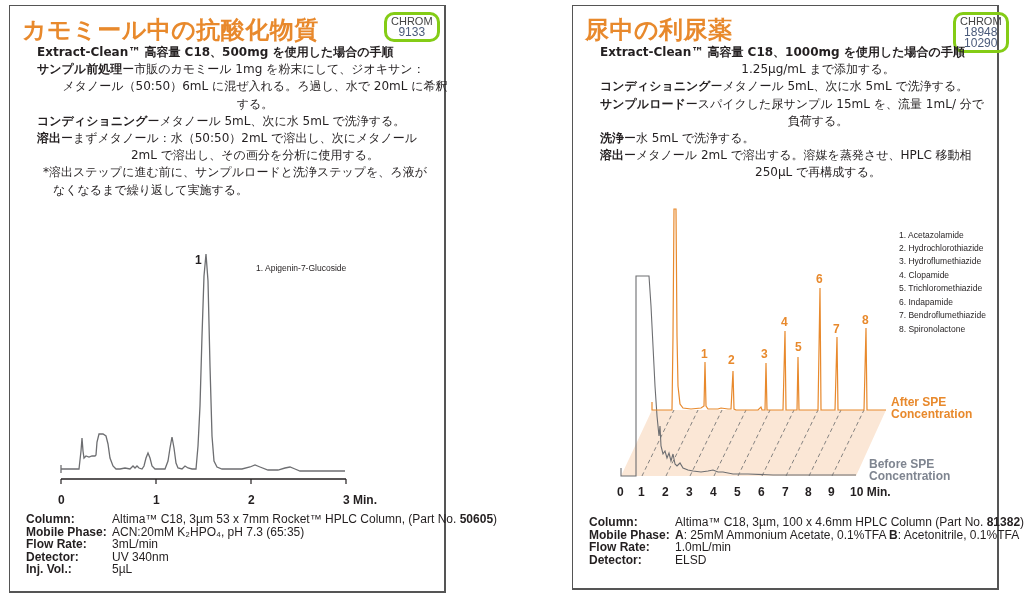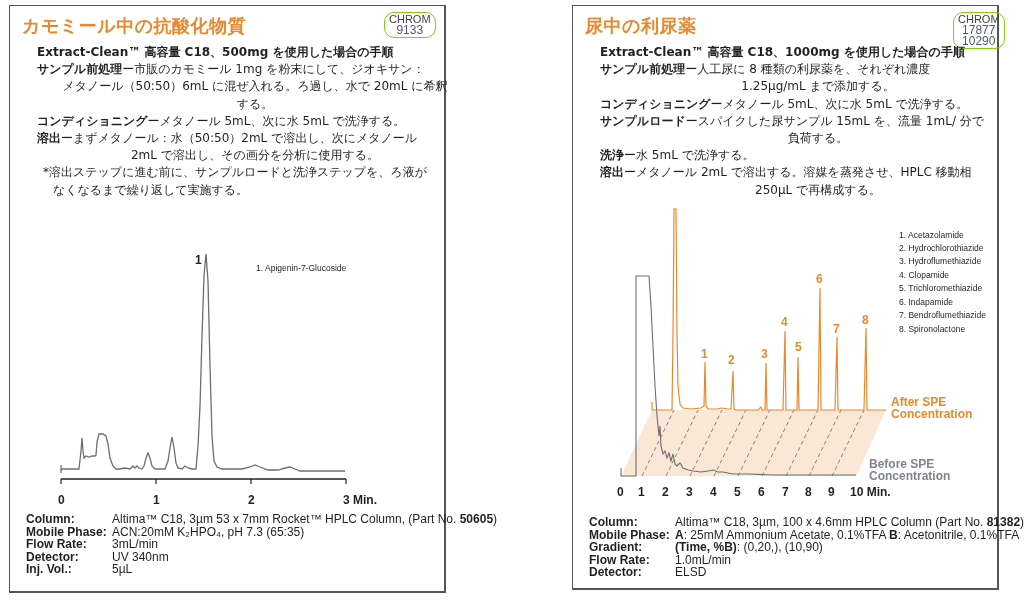--- a/index.html
+++ b/index.html
@@ -1,21 +1,21 @@
 <!DOCTYPE html>
 <html><head>
 <meta charset="utf-8">
 <style>
   html,body{margin:0;padding:0;background:#fff;}
   body{width:1024px;height:605px;position:relative;overflow:hidden;font-family:"DejaVu Sans","Liberation Sans",sans-serif;color:#231f20;}
   .panel{position:absolute;border:1.5px solid #555;border-right-width:2px;border-bottom-width:2px;background:#fff;box-sizing:border-box;}
   #left{left:9px;top:5px;width:437px;height:588px;}
   #right{left:572px;top:5px;width:427px;height:585px;}
-  .title{position:absolute;left:12px;top:8px;font-size:18px;color:#e8892c;font-weight:bold;letter-spacing:0.5px;}
-  .chrom{position:absolute;top:6px;border:1px solid #84cc16;border-radius:10px;font-family:"Liberation Sans",sans-serif;font-size:11px;line-height:11px;text-align:center;color:#444;padding:1px 4px;}
+  .title{position:absolute;left:12px;top:8px;font-size:24px;color:#e8892c;font-weight:bold;letter-spacing:0.5px;}
+  .chrom{position:absolute;top:6px;border:3px solid #84cc16;border-radius:10px;font-family:"Liberation Sans",sans-serif;font-size:11px;line-height:11px;text-align:center;color:#444;padding:1px 4px;}
   .chrom .num{color:#4a5a7a;font-size:12px;}
   .proc{position:absolute;left:10px;top:38px;font-size:12px;line-height:17.2px;width:420px;margin-left:17px;}
   .proc .line{white-space:nowrap;}
   .proc .indent{padding-left:16px;text-align:center;}
   .proc .note{padding-left:6px;}
   .proc .note2{padding-left:16px;}
   .b{font-weight:bold;}
   .specs{position:absolute;font-family:"Liberation Sans",sans-serif;font-size:12px;line-height:12.6px;}
   .specs .row{display:flex;white-space:nowrap;}
   .specs .k{font-weight:bold;width:86px;color:#231f20;}
@@ -84,26 +84,25 @@
         <span class="k">Inj. Vol.:</span>
         <span class="v">5µL</span>
       </div>
   </div>
 </div>
 
 <div class="panel" id="right">
   <div class="title">尿中の利尿薬</div>
   <div class="chrom" style="left:380px;">
     <div>CHROM</div>
-    <div class="num">17877</div>
+    <div class="num">18948</div>
     <div class="num">10290</div>
   </div>
   <div class="proc">
     <div class="line b">Extract-Clean™ 高容量 C18、1000mg を使用した場合の手順</div>
-    <div class="line"><span class="b">サンプル前処理</span><span>ー人工尿に 8 種類の利尿薬を、それぞれ濃度</span></div>
     <div class="line indent">1.25µg/mL まで添加する。</div>
     <div class="line"><span class="b">コンディショニング</span><span>ーメタノール 5mL、次に水 5mL で洗浄する。</span></div>
     <div class="line"><span class="b">サンプルロード</span><span>ースパイクした尿サンプル 15mL を、流量 1mL/ 分で</span></div>
     <div class="line indent">負荷する。</div>
     <div class="line"><span class="b">洗浄</span><span>ー水 5mL で洗浄する。</span></div>
     <div class="line"><span class="b">溶出</span><span>ーメタノール 2mL で溶出する。溶媒を蒸発させ、HPLC 移動相</span></div>
     <div class="line indent">250µL で再構成する。</div>
   </div>
 
   <svg width="439" height="585">
@@ -171,24 +170,20 @@
   <div class="specs" style="left:16px;top:510px;">
     <div class="row">
         <span class="k">Column:</span>
         <span class="v"><span>Altima™ C18, 3µm, 100 x 4.6mm HPLC Column (Part No. </span><b>81382</b><span>)</span></span>
       </div>
     <div class="row">
         <span class="k">Mobile Phase:</span>
         <span class="v"><b>A</b><span>: 25mM Ammonium Acetate, 0.1%TFA  </span><b>B</b><span>: Acetonitrile, 0.1%TFA</span></span>
       </div>
     <div class="row">
-        <span class="k">Gradient:</span>
-        <span class="v"><b>(Time, %B)</b><span>:  (0,20,), (10,90)</span></span>
-      </div>
-    <div class="row">
         <span class="k">Flow Rate:</span>
         <span class="v">1.0mL/min</span>
       </div>
     <div class="row">
         <span class="k">Detector:</span>
         <span class="v">ELSD</span>
       </div>
   </div>
 </div>
 

